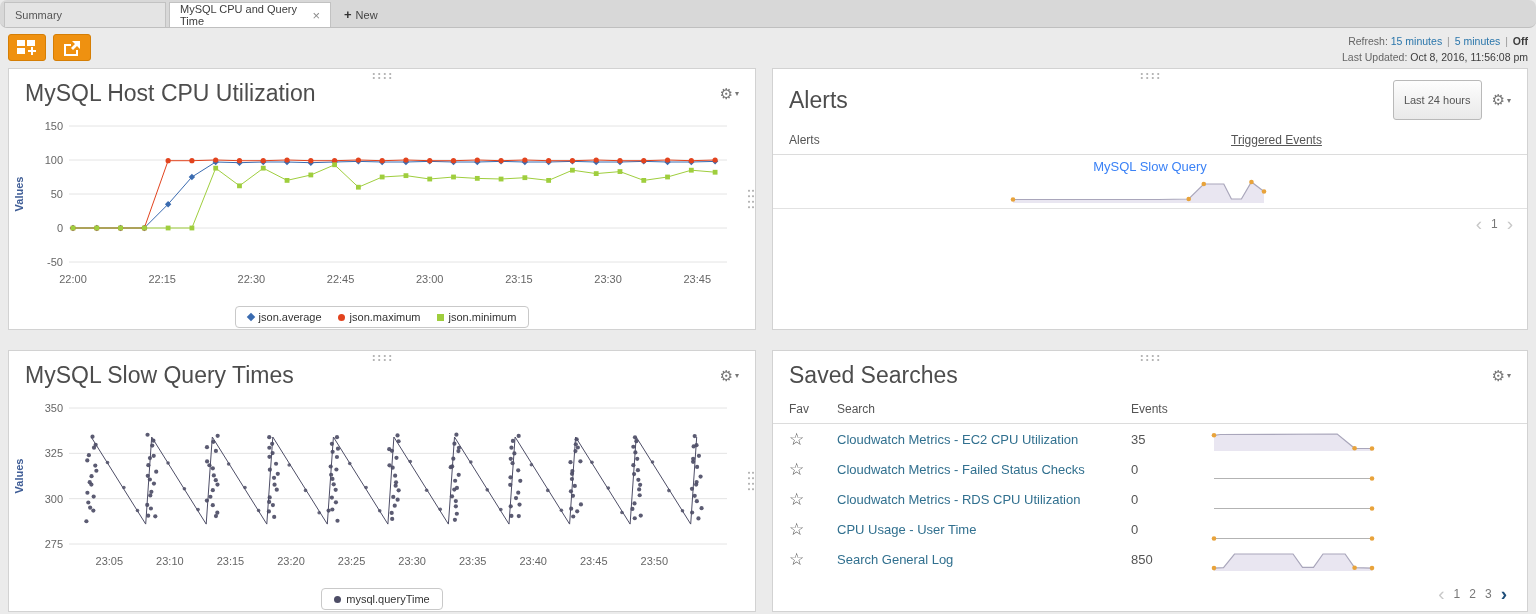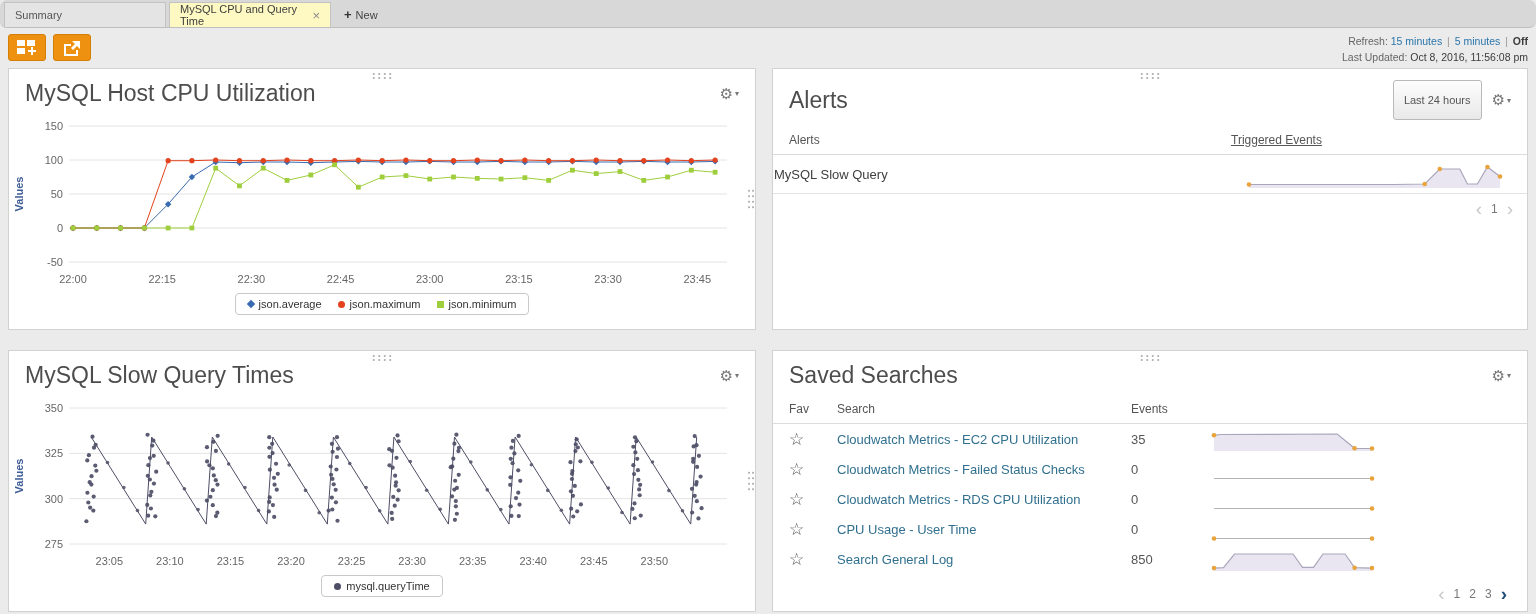--- a/index.html
+++ b/index.html
@@ -2,21 +2,21 @@
 <html><head>
 <meta charset="utf-8">
 <style>
   * { margin:0; padding:0; box-sizing:border-box; }
   html,body { width:1536px; height:614px; background:#ebebeb; font-family:"Liberation Sans", sans-serif; overflow:hidden; }
 
   
   .tabbar { height:28px; background:#d8d8d8; border-bottom:1px solid #bfbfbf; display:flex; align-items:flex-end; padding:0 4px;border-radius:7px; }
   .tab { height:25px; display:flex; align-items:center; padding:0 10px; font-size:11px; color:#555;
          background:#e4e4e4; border:1px solid #c2c2c2; border-bottom:none; margin-right:3px; width:162px; cursor:pointer; }
-  .tab.active { background:#fef9c3; color:#3c3c3c; justify-content:space-between; }
+  .tab.active { background:#ffffff; color:#3c3c3c; justify-content:space-between; }
   .tab .close { color:#8a8a8a; font-size:13px; margin-left:8px; }
   .tab.newtab { background:transparent; border:none; width:auto; color:#444; }
   .tab.newtab .plus { font-weight:bold; font-size:13px; margin-right:4px; color:#333; }
 
   
   .toolbar { display:flex; justify-content:space-between; align-items:flex-start; padding:6px 8px 5px; height:40px; }
   .toolbar-left { display:flex; }
   .btn-orange { width:38px; height:27px; background:#ef9110; border:1px solid #d57e05; border-radius:3px;
                 display:flex; align-items:center; justify-content:center; margin-right:7px; cursor:pointer; }
   .meta { text-align:right; font-size:10.5px; color:#666; line-height:1.5; }
@@ -39,31 +39,31 @@
 
   .handle-top { position:absolute; top:3px; left:50%; transform:translateX(-50%); width:22px; height:7px;
                 background-image:radial-gradient(circle,#b5b5b5 1px,transparent 1.4px); background-size:5.5px 4px; cursor:move; }
   .handle-right { position:absolute; right:1px; top:50%; transform:translateY(-50%); width:7px; height:22px;
                 background-image:radial-gradient(circle,#b5b5b5 1px,transparent 1.4px); background-size:4px 5.5px; cursor:move; }
 
   
   .chart-wrap { padding:0 2px; }
   .legend { display:flex; justify-content:center; margin-top:1px; }
   .legend-box { display:flex; gap:16px; border:1px solid #c9c9c9; border-radius:4px; padding:4px 12px;
-                font-size:11px; color:#333; align-items:center; background:#fff; }
+                font-size:11px; color:#333; align-items:center; background:#fff;margin-top:13px; }
   .legend-item { display:flex; align-items:center; cursor:pointer; }
   .lm { width:7px; height:7px; display:inline-block; margin-right:5px; }
   .lm.diamond { width:6px; height:6px; transform:rotate(45deg); }
   .lm.circle { border-radius:50%; }
 
   
   .thead { display:flex; padding:8px 16px 7px; font-size:12px; color:#555; border-bottom:1px solid #dcdcdc; }
   .alerts-c1 { flex:1; }
   .alerts-c2 { width:280px;text-decoration:underline; }
-  .alerts-row { display:flex; align-items:center; padding:4px 1px; border-bottom:1px solid #e2e2e2; font-size:13px; color:#404040; min-height:38px; }
+  .alerts-row { display:flex; align-items:center; padding:4px 28px; border-bottom:1px solid #e2e2e2; font-size:13px; color:#3b82f6; min-height:38px;flex-direction:column; }
   .pager { display:flex; justify-content:flex-end; align-items:center; gap:9px; padding:8px 14px; font-size:12px; color:#777; }
   .pager .arrow { font-size:19px; color:#c8c8c8; line-height:14px; cursor:pointer; }
   .pager .arrow.active { color:#1f4e79; font-weight:bold; }
   .pager .pg { cursor:pointer; }
 
   .ss-c-fav { width:48px; }
   .ss-c-search { flex:1; }
   .ss-c-events { width:80px; }
   .ss-c-spark { width:300px; }
   .ss-row { display:flex; align-items:center; padding:2px 16px; height:30px; font-size:13px; }

